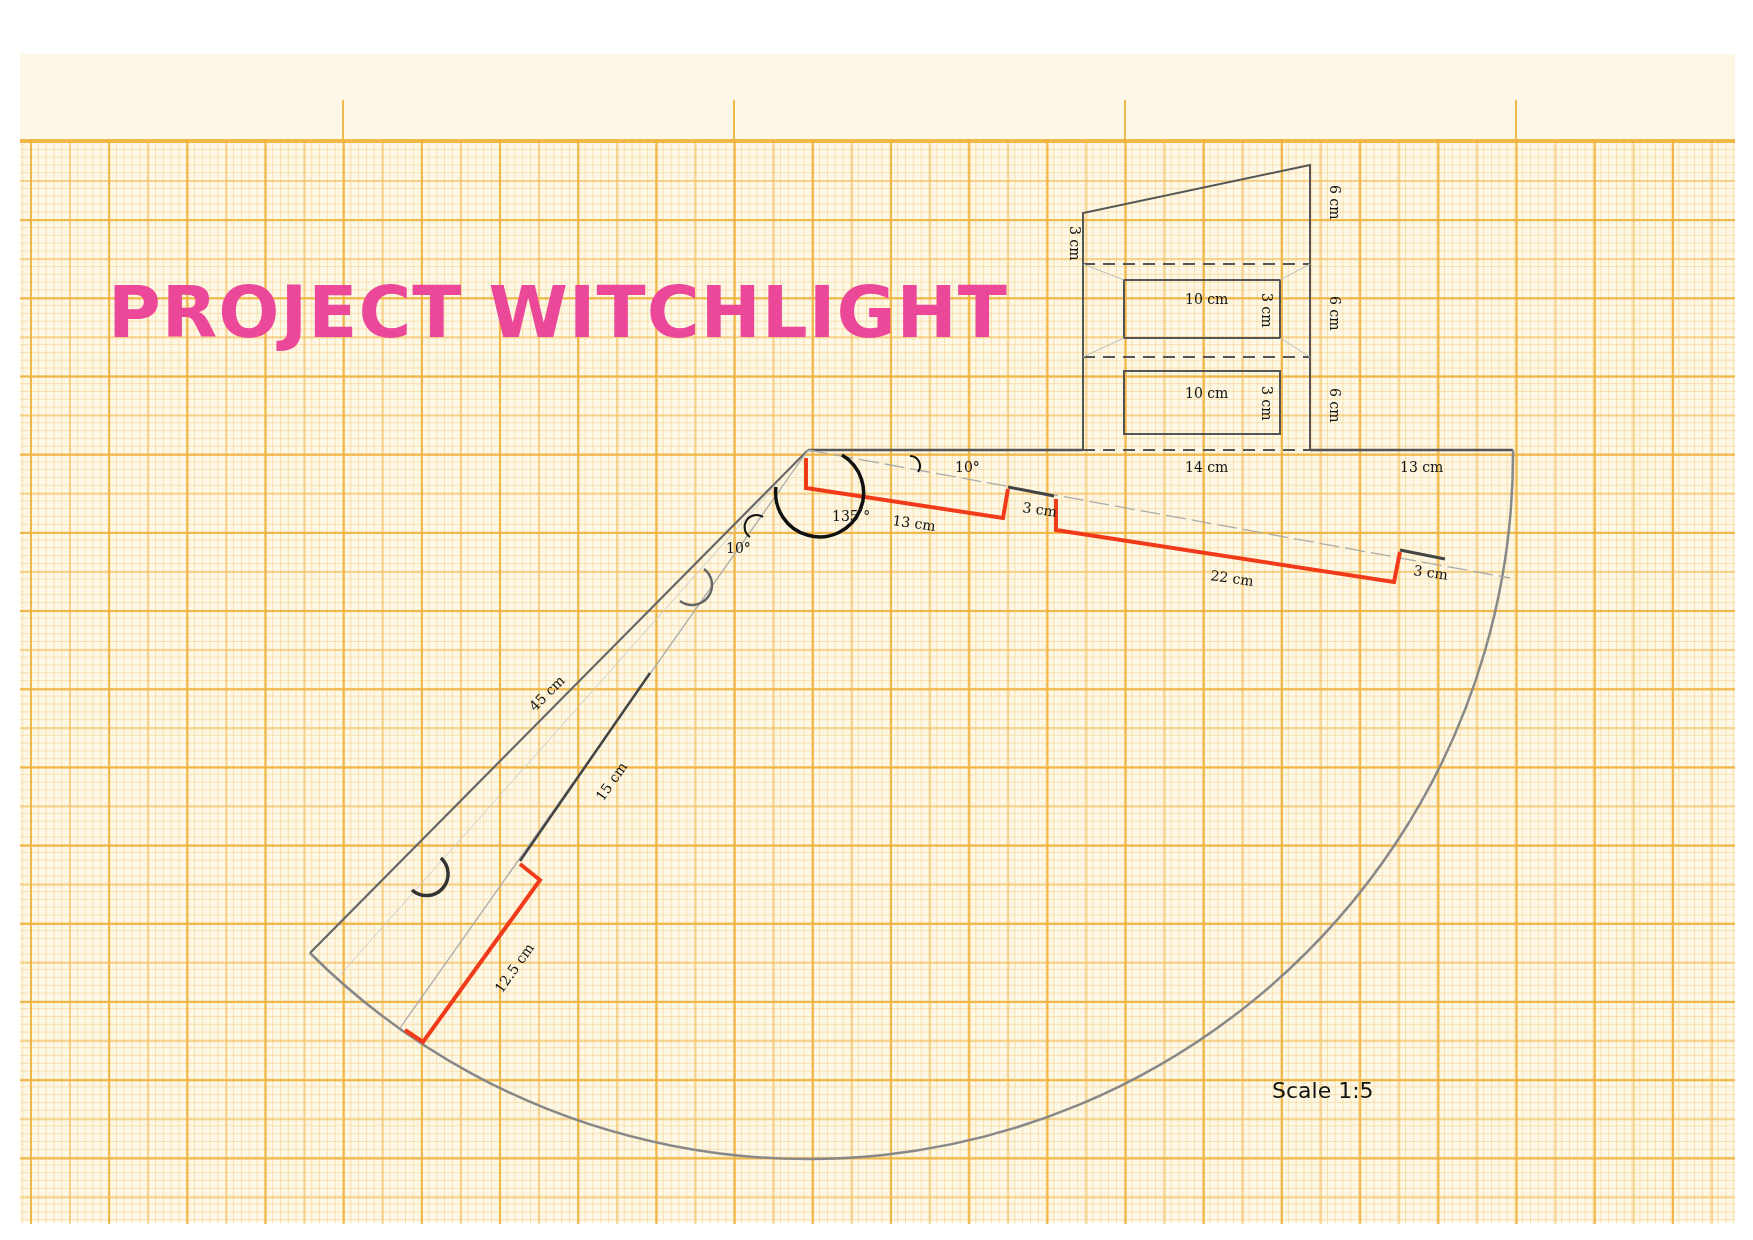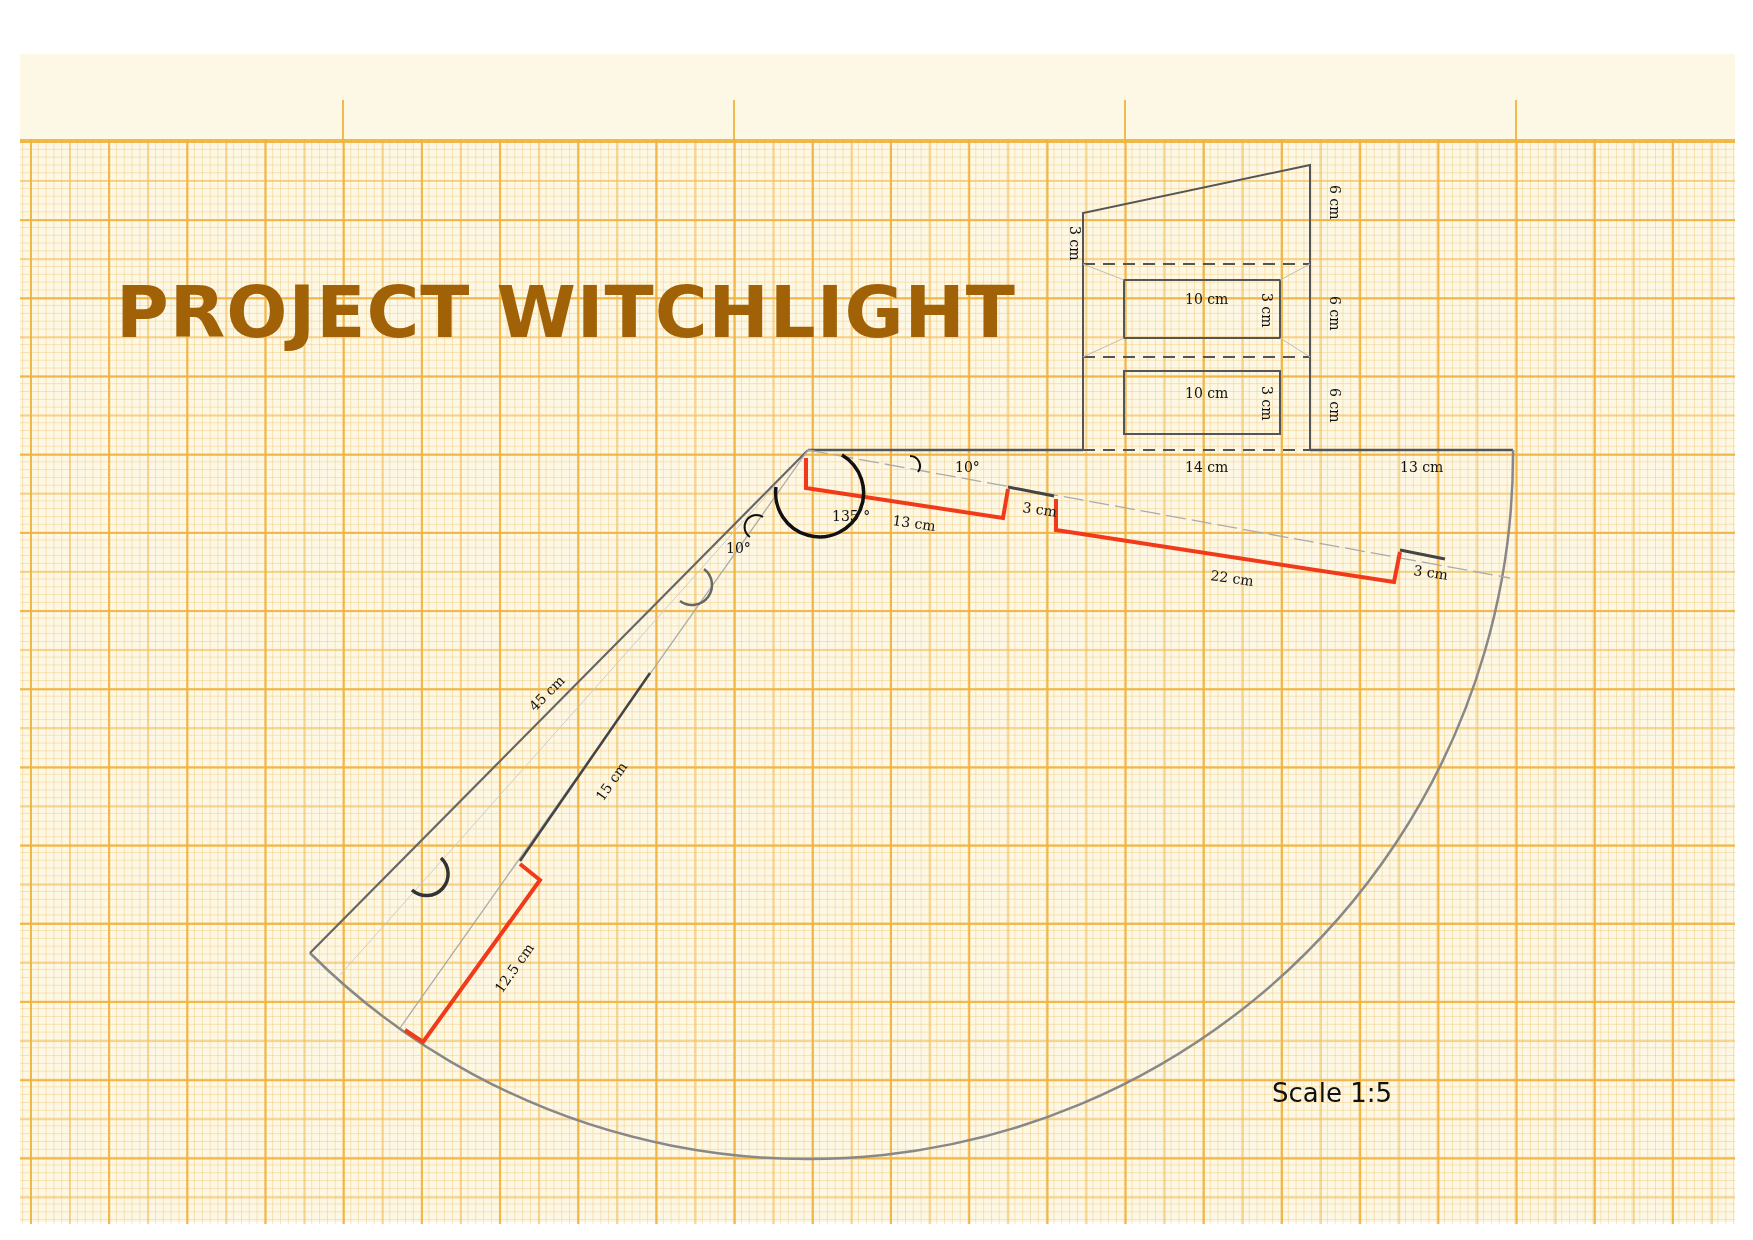--- a/index.html
+++ b/index.html
@@ -11,22 +11,22 @@
       linear-gradient(to bottom, rgba(240,178,60,0.85) 0 2px, transparent 2px),
       linear-gradient(to right, rgba(242,190,90,0.6) 0 1.5px, transparent 1.5px),
       linear-gradient(to bottom, rgba(242,190,90,0.6) 0 1.5px, transparent 1.5px),
       linear-gradient(to right, rgba(244,205,130,0.55) 0 1px, transparent 1px),
       linear-gradient(to bottom, rgba(244,205,130,0.55) 0 1px, transparent 1px);
     background-size: 78.2px 78.2px, 78.2px 78.2px, 39.1px 39.1px, 39.1px 39.1px, 7.82px 7.82px, 7.82px 7.82px;
     background-position: 10px 0px, 0px 0px, 10px 0px, 0px 0px, 10px 0px, 0px 0px;
     border-top:2px solid rgba(240,178,60,0.9);
   }
   .tick { position:absolute; top:100px; width:2px; height:40px; background:rgba(240,178,60,0.9); }
-  #title { position:absolute; left:108px; top:276px; font-family:"DejaVu Sans", sans-serif; font-weight:bold; font-size:72px; letter-spacing:1px; color:#a16207; white-space:nowrap; line-height:1;padding-left:8px; }
-  #scale { position:absolute; left:1272px; top:1078px; font-family:"DejaVu Sans", sans-serif; font-size:26px; color:#111; white-space:nowrap; }
+  #title { position:absolute; left:108px; top:276px; font-family:"DejaVu Sans", sans-serif; font-weight:bold; font-size:72px; letter-spacing:1px; color:#ec4899; white-space:nowrap; line-height:1; }
+  #scale { position:absolute; left:1272px; top:1078px; font-family:"DejaVu Sans", sans-serif; font-size:22px; color:#111; white-space:nowrap; }
   svg#drawing { position:absolute; left:0; top:0; }
   .lbl { font-family:"DejaVu Serif", serif; font-size:14px; fill:#111; }
 </style>
 </head>
 <body>
 
 <div id="paper"></div>
 <div id="grid"></div>
 <div class="tick" style="left:342px"></div>
 <div class="tick" style="left:733px"></div>

